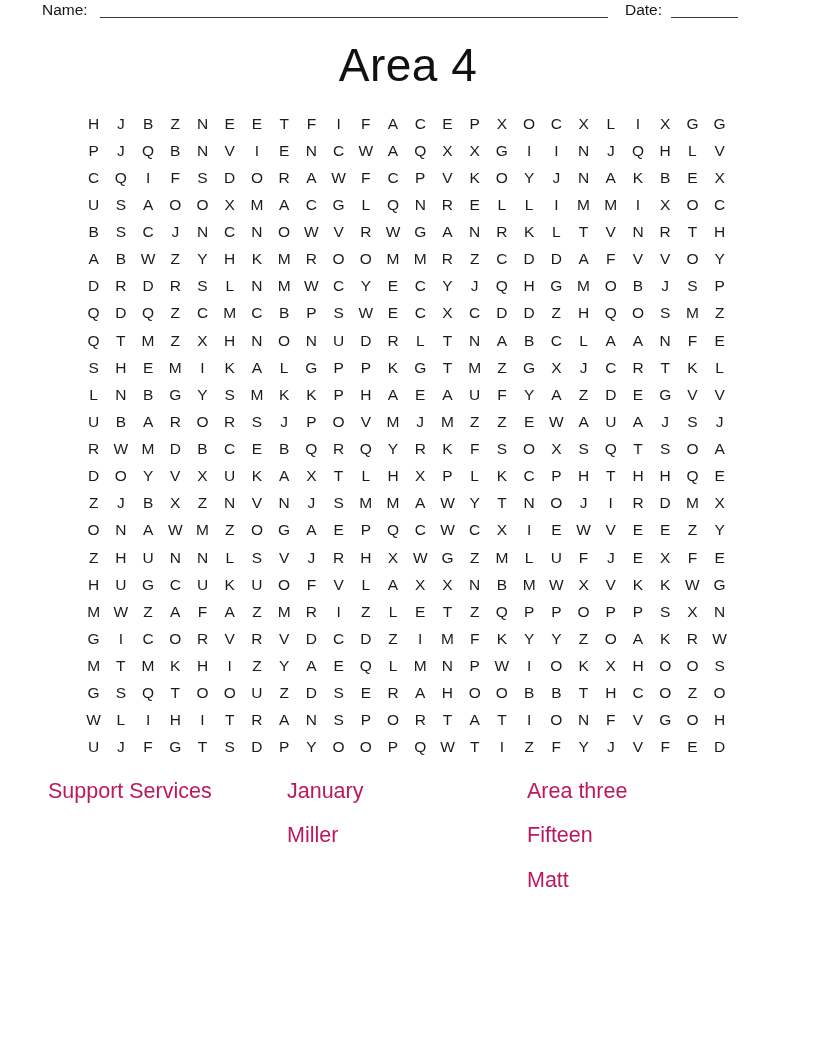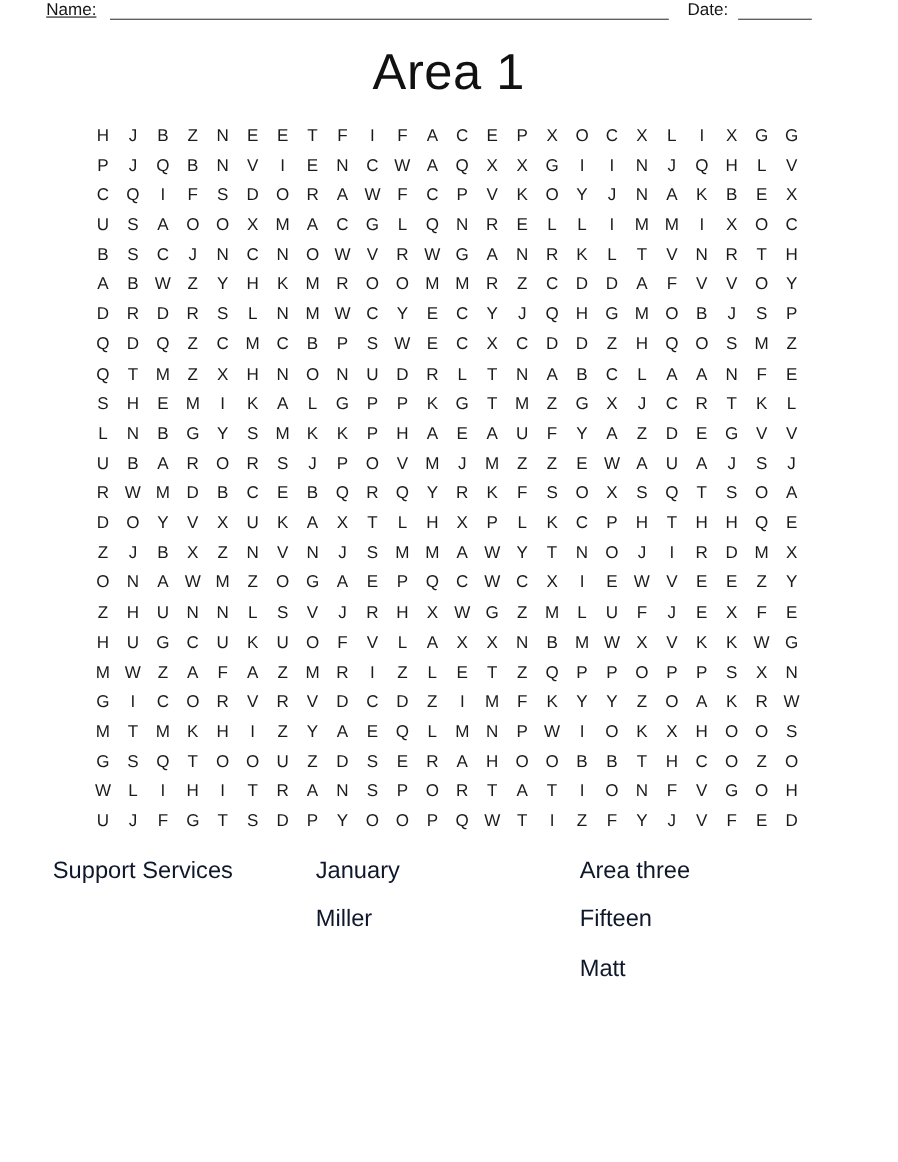--- a/index.html
+++ b/index.html
@@ -24,21 +24,21 @@
     width: 100%;
     height: 24px;
   }
   .hdr-label {
     position: absolute;
     top: 1px;
     font-size: 15.5px;
     color: #151515;
     white-space: nowrap;
   }
-  .name-label { left: 42px; text-decoration: underline; }
+  .name-label { left: 42px; }
   .date-label { left: 625px; }
   .fill-line {
     position: absolute;
     top: 0;
     height: 17px;
     border-bottom: 1.6px solid #3a3a3a;
   }
   .name-line { left: 100px; width: 508px; }
   .date-line { left: 671px; width: 67px; }
 
@@ -81,37 +81,37 @@
     display: flex;
   }
   .word-col { display: flex; flex-direction: column; }
   .word-col-1 { width: 239px; }
   .word-col-2 { width: 240px; }
   .word-col-3 { width: 240px; }
   .word {
     height: 44.4px;
     font-size: 21.5px;
     line-height: 28px;
-    color: #0f172a;
+    color: #be185d;
     white-space: nowrap;
   }
 </style>
 </head>
 <body>
 
 <div class="page">
 
   <div class="header">
     <span class="hdr-label name-label">Name:</span>
     <span class="fill-line name-line"></span>
     <span class="hdr-label date-label">Date:</span>
     <span class="fill-line date-line"></span>
   </div>
 
-  <h1 class="title">Area 1</h1>
+  <h1 class="title">Area 4</h1>
 
   <div class="grid" id="grid">
       <span class="cell">H</span>
       <span class="cell">J</span>
       <span class="cell">B</span>
       <span class="cell">Z</span>
       <span class="cell">N</span>
       <span class="cell">E</span>
       <span class="cell">E</span>
       <span class="cell">T</span>

